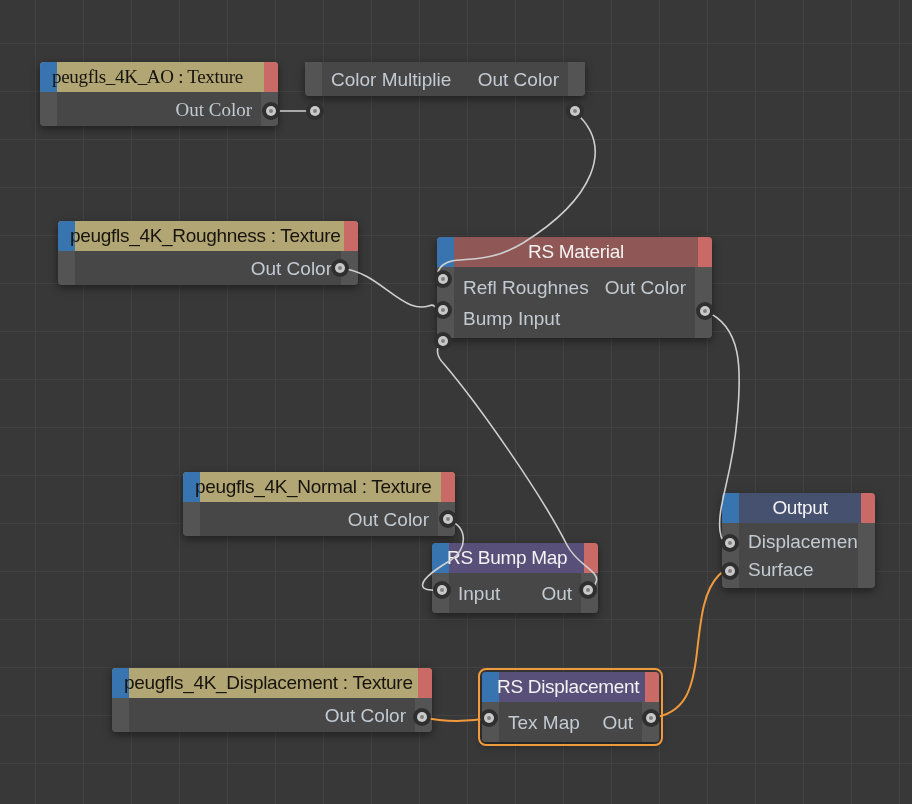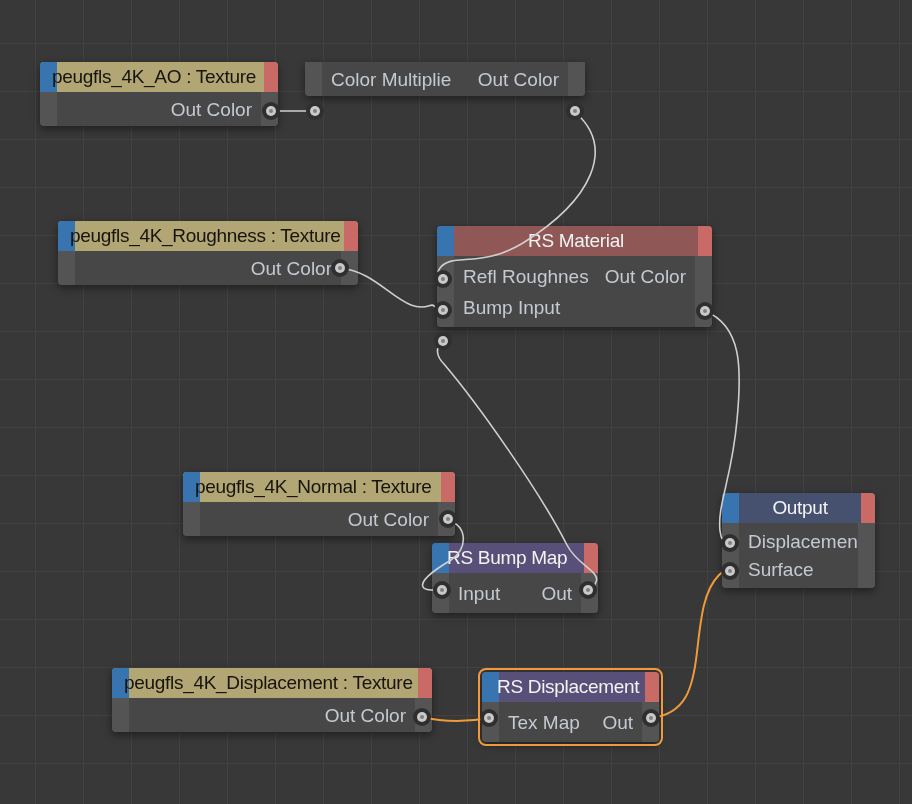--- a/index.html
+++ b/index.html
@@ -63,21 +63,21 @@
     display:flex;align-items:center;justify-content:center;
   }
   .port::before{content:"";width:10px;height:10px;border-radius:50%;background:#c9c9c9;}
   .port::after{content:"";position:absolute;width:4px;height:4px;border-radius:50%;background:#7f7f7f;}
 </style>
 </head>
 <body>
 
 <div class="canvas">
 
-  <div class="node tex" style="left:40px;top:62px;width:238px;">
+  <div class="node tex" style="left:40px;top:62px;width:238px;font-family:Liberation Serif, serif;">
     <div class="titlebar khaki">
       <span class="tab blue"></span>
       <span class="title">peugfls_4K_AO : Texture</span>
       <span class="tab red"></span>
     </div>
     <div class="body">
       <div class="row out-only">
           <span>Out Color</span>
         </div>
     </div>
@@ -98,21 +98,21 @@
       <span class="title">peugfls_4K_Roughness : Texture</span>
       <span class="tab red"></span>
     </div>
     <div class="body">
       <div class="row out-only">
           <span>Out Color</span>
         </div>
     </div>
   </div>
 
-  <div class="node light" style="left:437px;top:226px;width:275px;">
+  <div class="node light" style="left:437px;top:237px;width:275px;">
     <div class="titlebar brick">
       <span class="tab blue"></span>
       <span class="title center">RS Material</span>
       <span class="tab red"></span>
     </div>
     <div class="body">
       <div class="row">
         <span>Refl Roughnes</span>
         <span>Out Color</span>
       </div>

